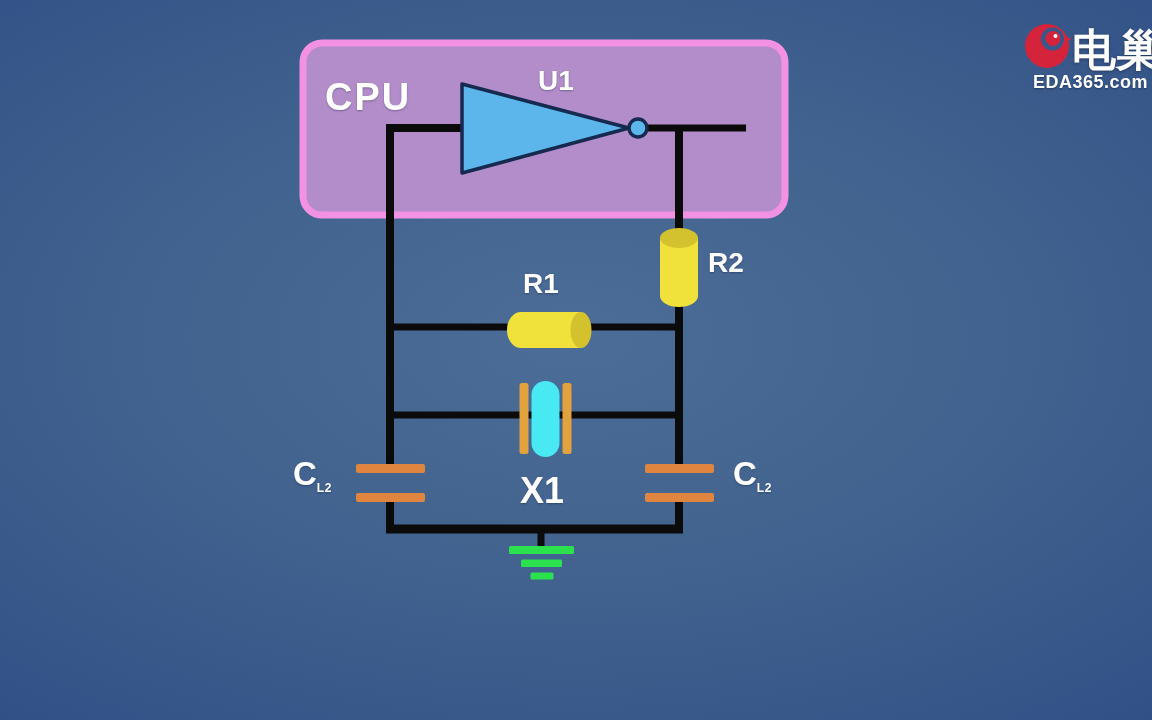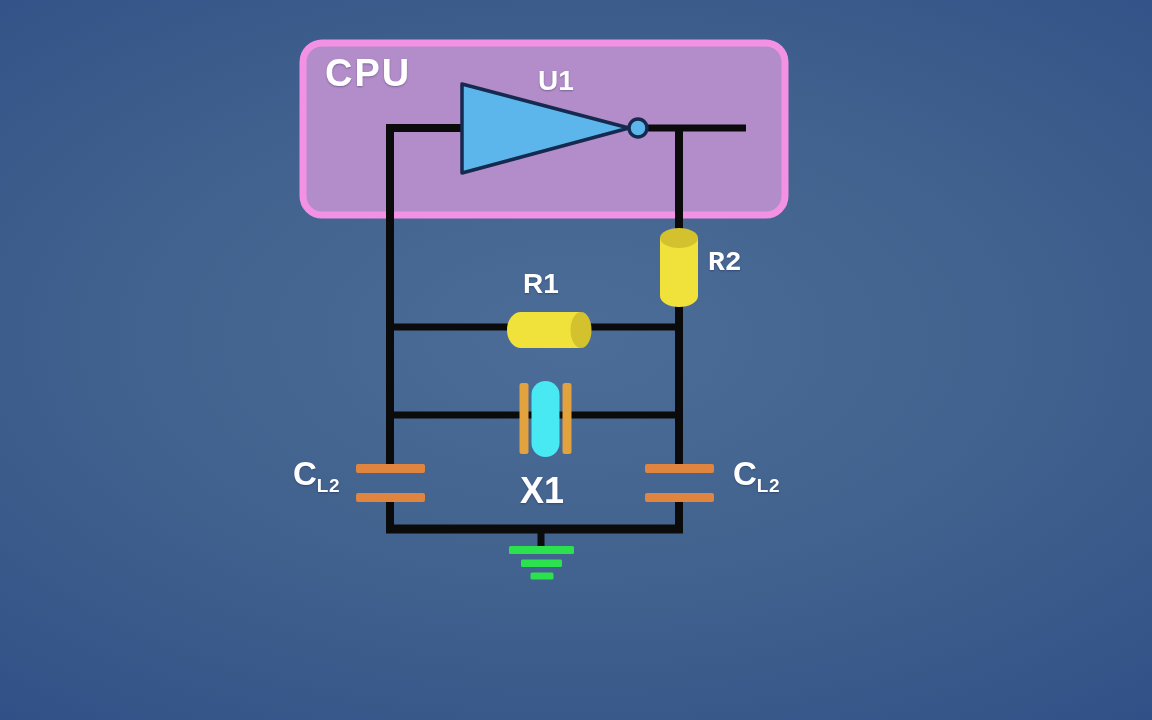--- a/index.html
+++ b/index.html
@@ -16,27 +16,27 @@
   }
   .circuit-svg { position: absolute; left: 0; top: 0; }
 
   .lbl {
     position: absolute;
     color: #ffffff;
     font-weight: bold;
     white-space: nowrap;
     text-shadow: 0 1px 2px rgba(10,20,50,0.35);
   }
-  .lbl-cpu { left: 325px; top: 52px; font-size: 38px; letter-spacing: 2px; text-align: right; }
+  .lbl-cpu { left: 325px; top: 76px; font-size: 38px; letter-spacing: 2px; text-align: right; }
   .lbl-u1  { left: 538px; top: 65px; font-size: 28px; }
   .lbl-r1  { left: 523px; top: 268px; font-size: 28px; }
-  .lbl-r2  { left: 708px; top: 247px; font-size: 28px; font-family: Liberation Mono, monospace; }
+  .lbl-r2  { left: 708px; top: 247px; font-size: 28px; }
   .lbl-x1  { left: 520px; top: 470px; font-size: 36px; }
   .cap-label { font-size: 33px; }
-  .cap-label .sub { font-size: 19px; vertical-align: -7px; letter-spacing: 0.5px; }
+  .cap-label .sub { font-size: 12px; vertical-align: -7px; letter-spacing: 0.5px; }
   .lbl-cl2-left  { left: 293px; top: 455px; }
   .lbl-cl2-right { left: 733px; top: 455px; }
 
   .caption {
     position: absolute;
     left: 0; right: 0; top: 596px;
     text-align: center;
     color: #ffffff;
     font-size: 37px;
     font-weight: bold;
@@ -132,14 +132,25 @@
   <div class="lbl lbl-x1">X1</div>
 
   <div class="lbl cap-label lbl-cl2-left">
     <span>C</span><span class="sub">L2</span>
   </div>
   <div class="lbl cap-label lbl-cl2-right">
     <span>C</span><span class="sub">L2</span>
   </div>
 
 
+  <div class="logo">
+    <svg class="logo-icon" width="48" height="48" viewBox="0 0 48 48">
+      <path fill-rule="evenodd" fill="#d6233c" d="M23 3 A22 22 0 1 0 23 47 A22 22 0 1 0 23 3 Z
+               M28.5 6.5 A11.5 11.5 0 1 1 28.5 29.5 A11.5 11.5 0 1 1 28.5 6.5 Z"></path>
+      <circle cx="29" cy="17.5" r="7.5" fill="#d6233c"></circle>
+      <circle cx="31.5" cy="15" r="2" fill="#ffffff"></circle>
+      <polygon points="40,14.5 47.5,18 40,21.5" fill="#d6233c"></polygon>
+    </svg>
+    <div class="logo-brand">电巢</div>
+    <div class="logo-site">EDA365.com</div>
+  </div>
 
 </div>
 
 </body></html>

